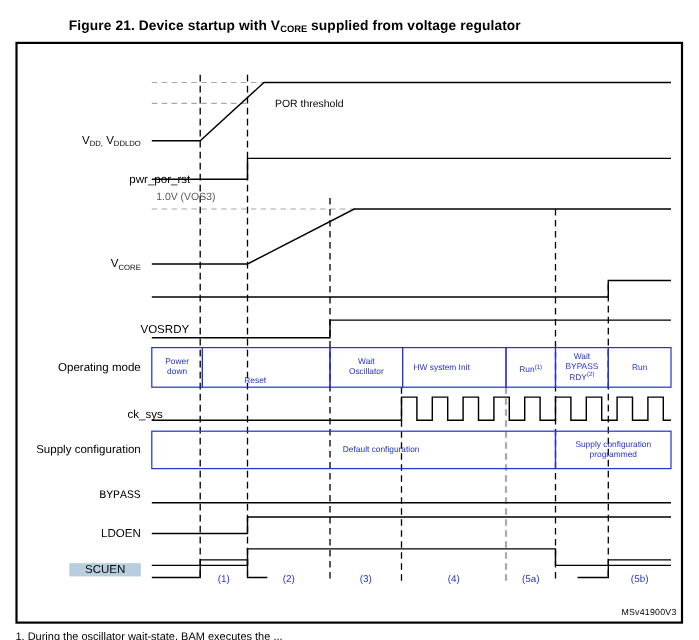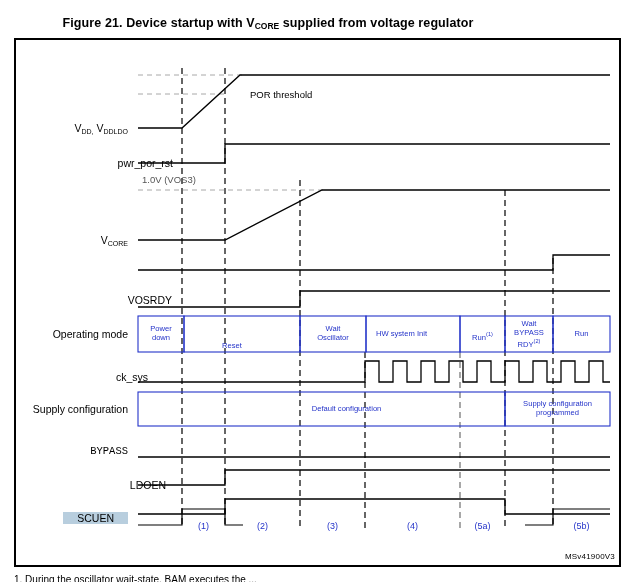--- a/index.html
+++ b/index.html
@@ -120,21 +120,21 @@
   </div>
   <div class="lbl" style="left:0;top:157px;width:128px;padding-left:45px;">pwr_por_rst</div>
   <div class="lbl" style="left:0;top:234px;width:128px;">
     V<sub>CORE</sub>
   </div>
   <div class="lbl" style="left:0;top:294px;width:128px;padding-left:44px;">VOSRDY</div>
   <div class="lbl" style="left:0;top:328px;width:128px;text-align:right;">Operating mode</div>
   <div class="lbl" style="left:0;top:371px;width:128px;margin-left:20px;">ck_sys</div>
   <div class="lbl" style="left:0;top:403px;width:128px;">Supply configuration</div>
   <div class="lbl" style="left:0;top:445px;width:128px;font-family:Liberation Mono, monospace;">BYPASS</div>
-  <div class="lbl" style="left:0;top:479px;width:128px;margin-left:38px;">LDOEN</div>
+  <div class="lbl" style="left:0;top:479px;width:128px;">LDOEN</div>
   <div style="position:absolute;left:0;top:508px;width:128px;text-align:right;">
     <span class="lbl hl" style="position:static;display:inline-block;">SCUEN</span>
   </div>
 
   <div class="ann" style="left:232px;top:89px;margin-left:18px;">POR threshold</div>
   <div class="ann grey" style="left:142px;top:174px;">1.0V (VOS3)</div>
 
   <div class="cell-txt" style="left:138px;top:325px;width:46px;">
     <span>Power</span><br><span>down</span>
   </div>

